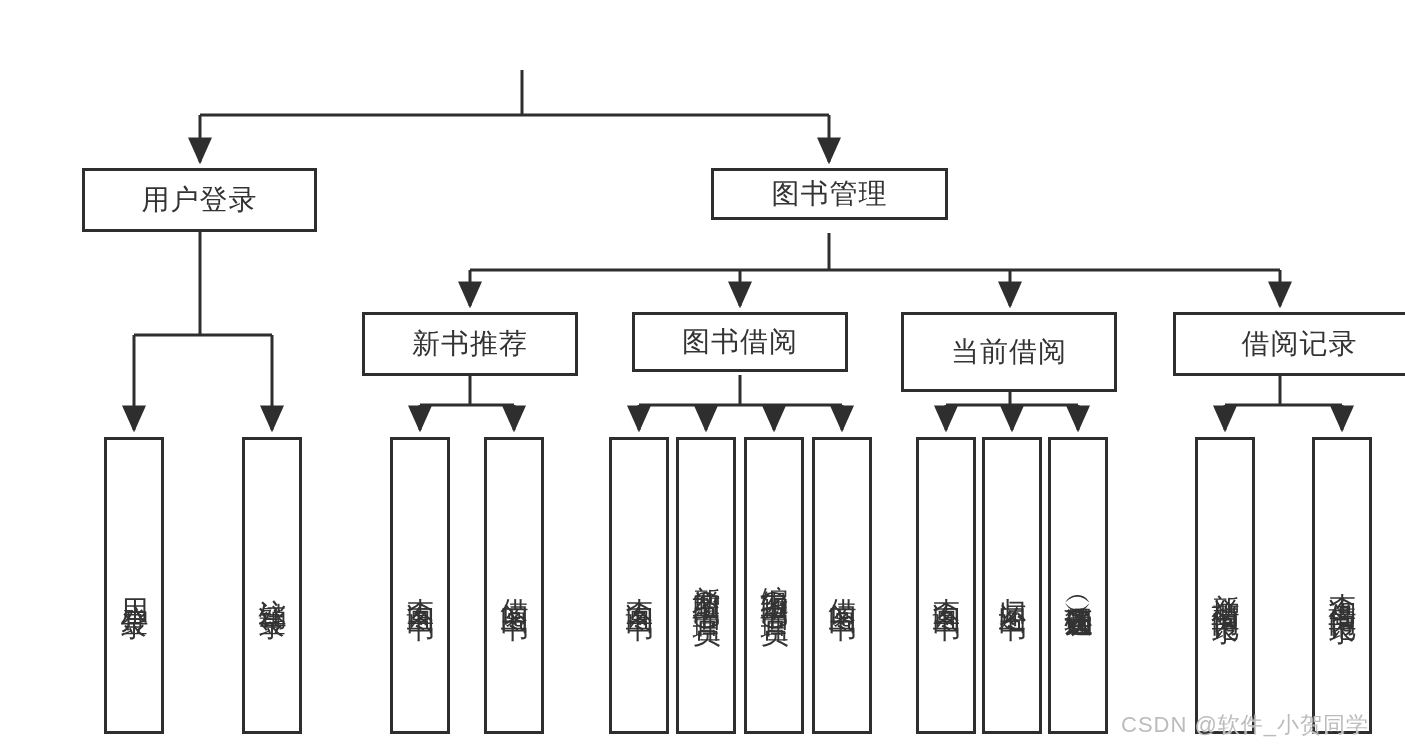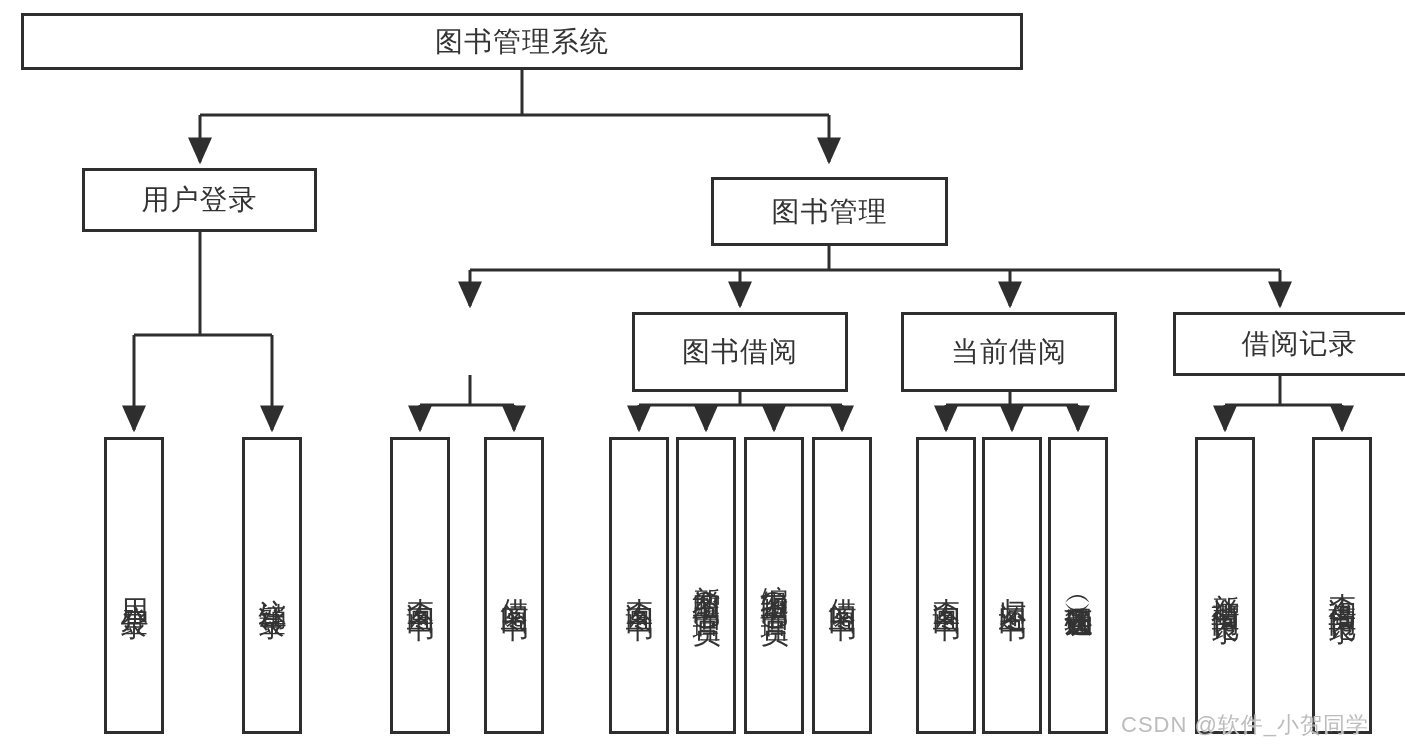--- a/index.html
+++ b/index.html
@@ -83,26 +83,26 @@
     <path d="M946 405 V430" marker-end="url(#arw)"></path>
     <path d="M1012 405 V430" marker-end="url(#arw)"></path>
     <path d="M1078 405 V430" marker-end="url(#arw)"></path>
 
     <path d="M1280 375 V405"></path>
     <path d="M1225 405 H1342"></path>
     <path d="M1225 405 V430" marker-end="url(#arw)"></path>
     <path d="M1342 405 V430" marker-end="url(#arw)"></path>
   </svg>
 
-  <div class="node" style="left:21px;top:13px;width:1002px;height:57px">图书管理系统</div>
 
   <div class="node" style="left:82px;top:168px;width:235px;height:64px">用户登录</div>
-  <div class="node" style="left:711px;top:177px;width:237px;height:69px">图书管理</div>
+  <div class="node" style="left:711px;top:168px;width:237px;height:52px">图书管理</div>
 
-  <div class="node" style="left:632px;top:312px;width:216px;height:80px">图书借阅</div>
+  <div class="node" style="left:362px;top:312px;width:216px;height:64px">新书推荐</div>
+  <div class="node" style="left:632px;top:312px;width:216px;height:60px">图书借阅</div>
   <div class="node" style="left:901px;top:312px;width:216px;height:80px">当前借阅</div>
   <div class="node" style="left:1173px;top:312px;width:253px;height:64px">借阅记录</div>
 
   <div class="leaf" style="left:104px;top:437px;width:60px;height:297px">
     <span>用户登录</span>
   </div>
   <div class="leaf" style="left:242px;top:437px;width:60px;height:297px">
     <span>注销登录</span>
   </div>
 

